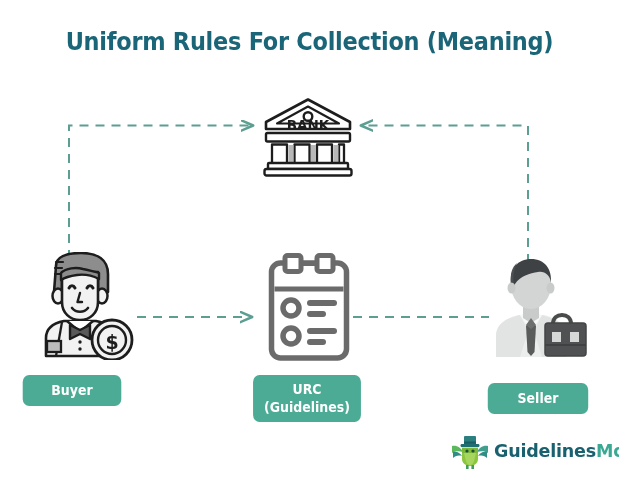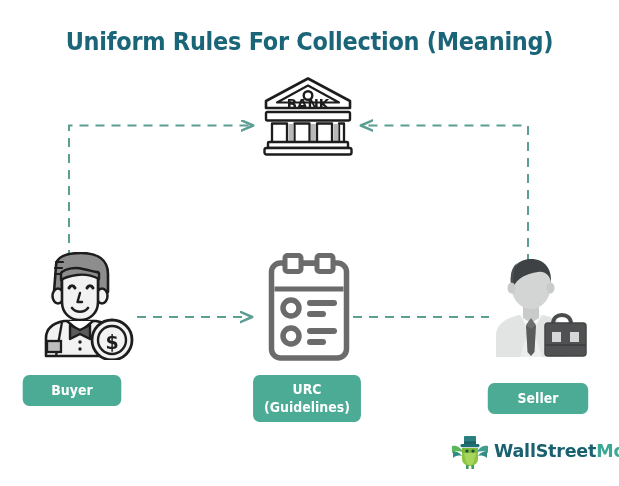--- a/index.html
+++ b/index.html
@@ -46,21 +46,21 @@
     position: absolute;
     left: 0; top: 0;
     width: 619px;
     height: 486px;
     pointer-events: none;
   }
 
   
   .icon-box { position: absolute; }
 
-  #bank-icon-box  { left: 261px; top: 75px;  width: 94px;  height: 82px; }
+  #bank-icon-box  { left: 261px; top: 96px;  width: 94px;  height: 82px; }
   #buyer-icon-box { left: 36px;  top: 252px; width: 102px; height: 108px; }
   #urc-icon-box   { left: 268px; top: 252px; width: 82px;  height: 110px; }
   #seller-icon-box{ left: 490px; top: 252px; width: 100px; height: 108px; }
 
   
   .pill {
     position: absolute;
     background: #4bab95;
     border-radius: 7px;
     color: #ffffff;
@@ -315,17 +315,17 @@
 
       <path d="M14,22 L26,22 L24,30 C23,33 21.5,34 20,34 C18.5,34 17,33 16,30 Z" fill="#a7d65e"></path>
 
       <circle cx="17" cy="20" r="1.6" fill="#1d4f3a"></circle>
       <circle cx="23" cy="20" r="1.6" fill="#1d4f3a"></circle>
 
       <rect x="16" y="34" width="2.6" height="4" fill="#3f9e5c"></rect>
       <rect x="21.4" y="34" width="2.6" height="4" fill="#3f9e5c"></rect>
     </svg>
     <div id="logo-text">
-      <span class="logo-a">WallStreet</span><span class="logo-b">Mojo</span>
+      <span class="logo-a">Guidelines</span><span class="logo-b">Mojo</span>
     </div>
   </div>
 
 </div>
 
 </body></html>

